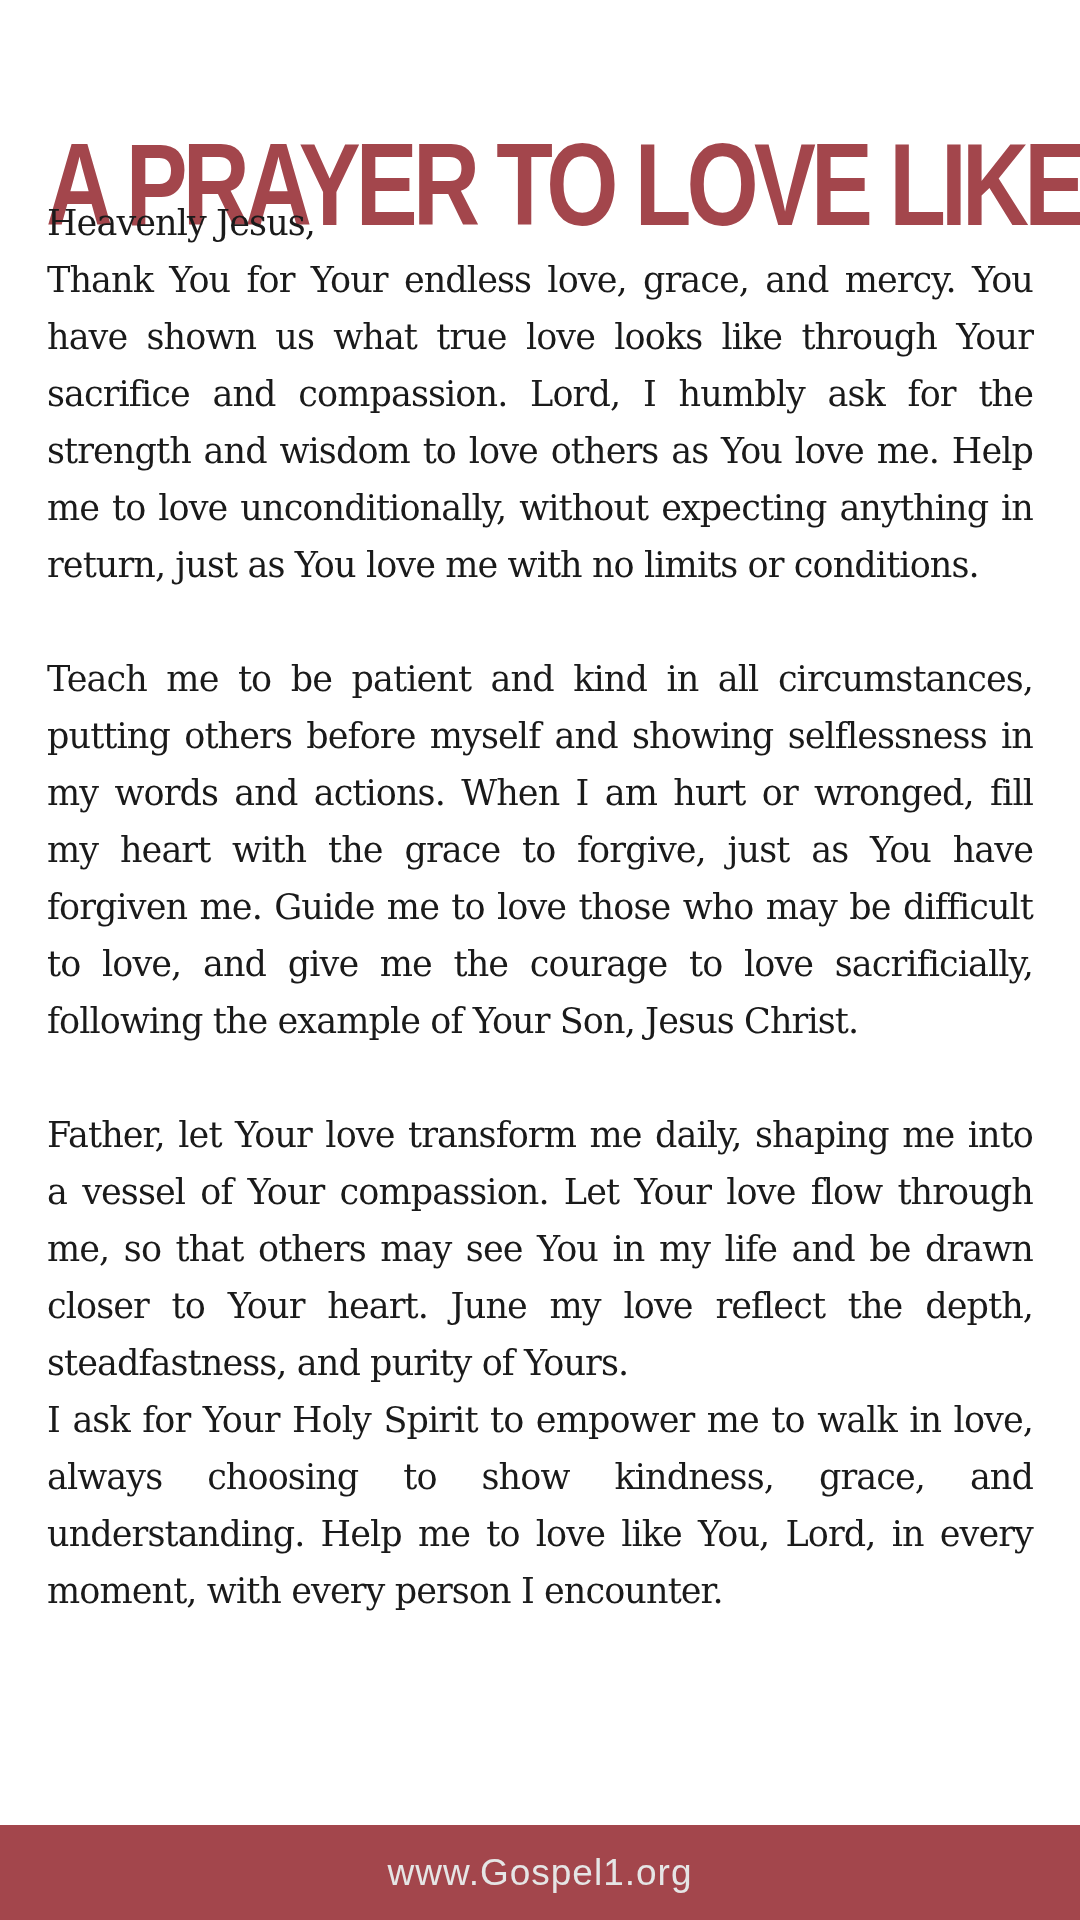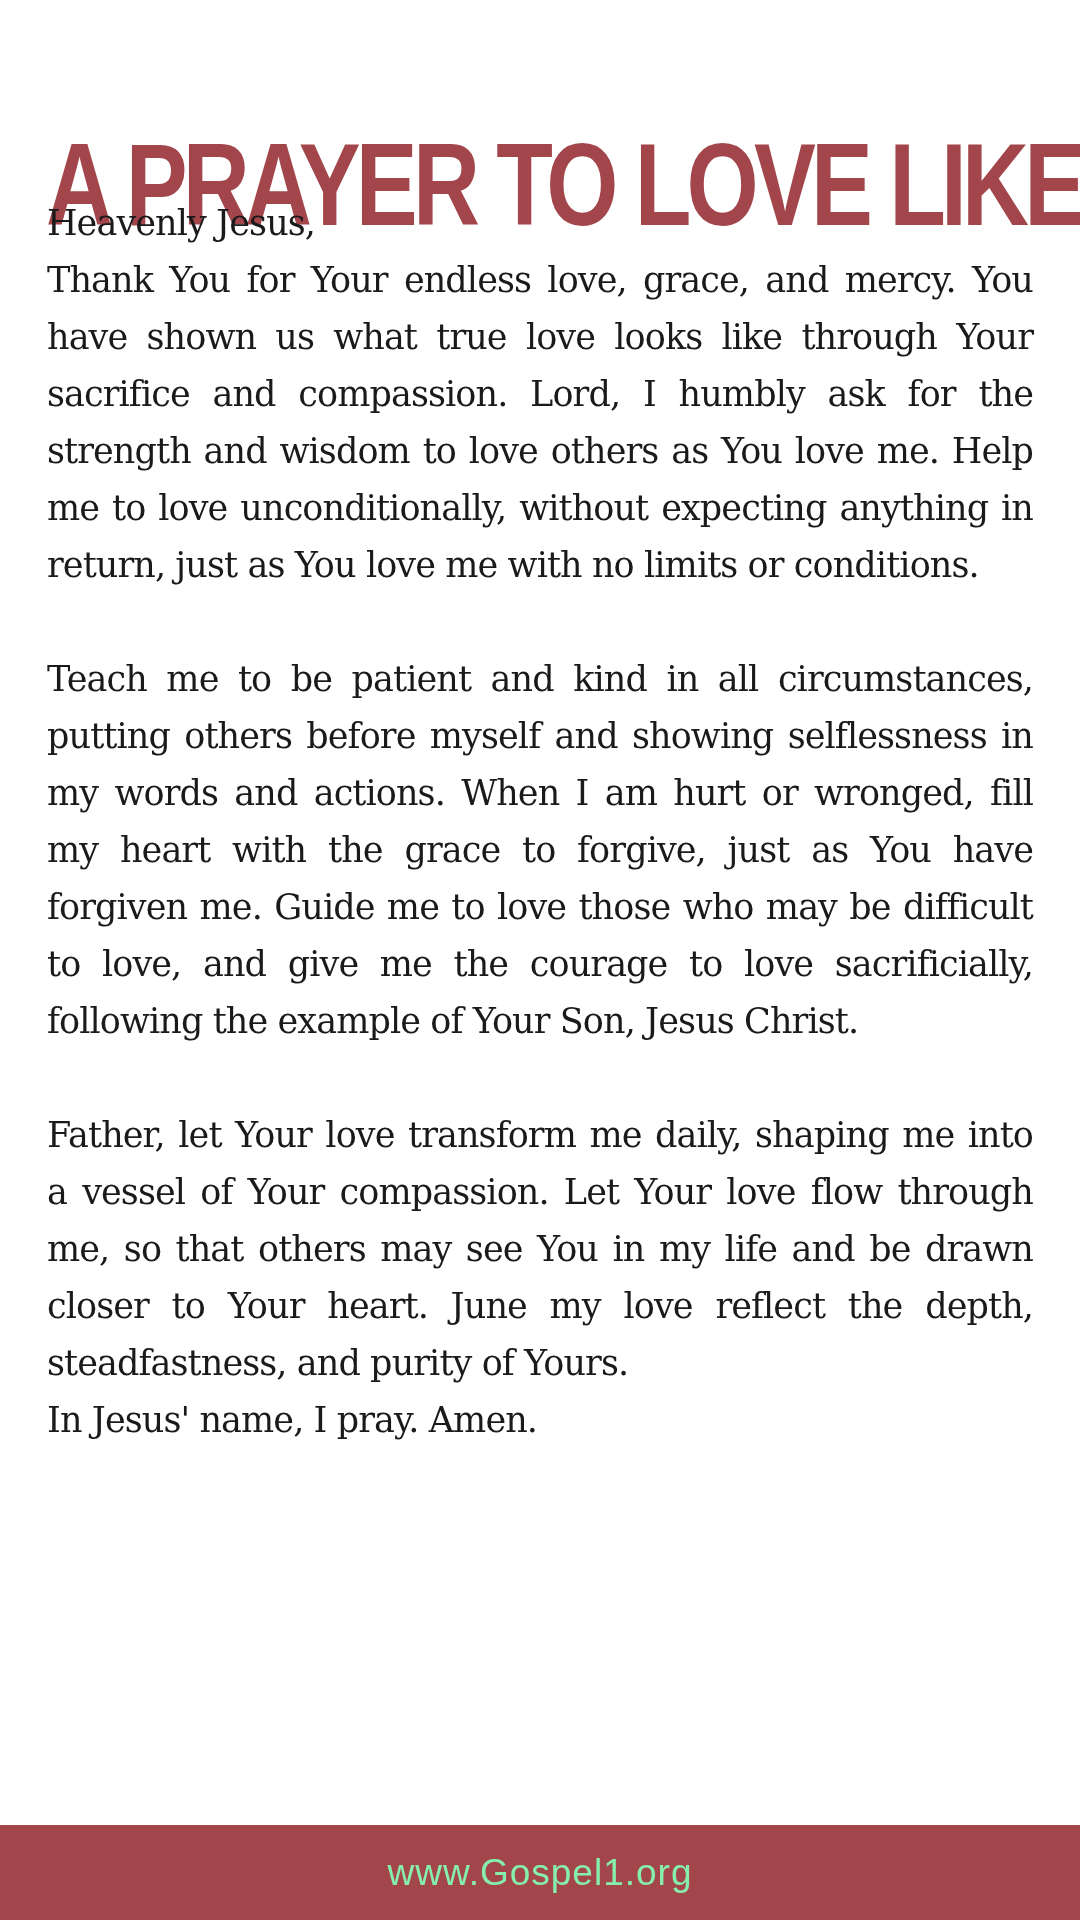--- a/index.html
+++ b/index.html
@@ -21,33 +21,33 @@
     }
     .para { margin: 0; text-align: justify; }
     .para.left { text-align: left; }
     .gap { height: 57px; }
     .footer {
       position: absolute; left: 0; top: 1825px; width: 1080px; height: 95px;
       background: #a3464c; display: flex; align-items: center; justify-content: center;
     }
     .footer-text {
       font-family: "Liberation Sans", sans-serif; font-size: 37px;
-      color: #86efac; letter-spacing: 1px;
+      color: #e5e5e5; letter-spacing: 1px;
     }
   </style>
 </head>
 <body>
 
 <h1 class="title">A PRAYER TO LOVE LIKE GOD</h1>
 
 <div class="body">
   <p class="para left">Heavenly Jesus,</p>
   <p class="para">Thank You for Your endless love, grace, and mercy. You have shown us what true love looks like through Your sacrifice and compassion. Lord, I humbly ask for the strength and wisdom to love others as You love me. Help me to love unconditionally, without expecting anything in return, just as You love me with no limits or conditions.</p>
   <div class="gap"></div>
   <p class="para">Teach me to be patient and kind in all circumstances, putting others before myself and showing selflessness in my words and actions. When I am hurt or wronged, fill my heart with the grace to forgive, just as You have forgiven me. Guide me to love those who may be difficult to love, and give me the courage to love sacrificially, following the example of Your Son, Jesus Christ.</p>
   <div class="gap"></div>
   <p class="para">Father, let Your love transform me daily, shaping me into a vessel of Your compassion. Let Your love flow through me, so that others may see You in my life and be drawn closer to Your heart. June my love reflect the depth, steadfastness, and purity of Yours.</p>
-  <p class="para left">In Jesus' name, I pray. Amen.</p>
+  <p class="para">I ask for Your Holy Spirit to empower me to walk in love, always choosing to show kindness, grace, and understanding. Help me to love like You, Lord, in every moment, with every person I encounter.</p>
 </div>
 
 <div class="footer">
   <span class="footer-text">www.Gospel1.org</span>
 </div>
 
 </body></html>

